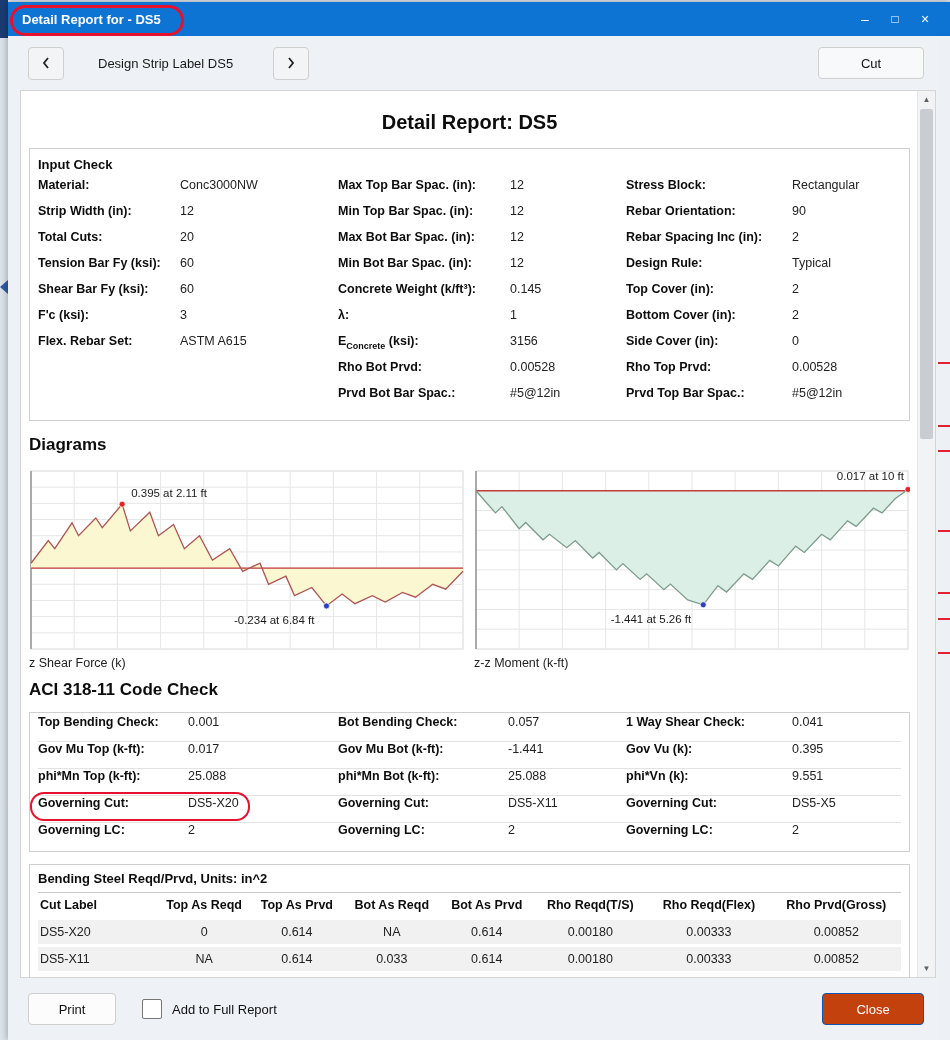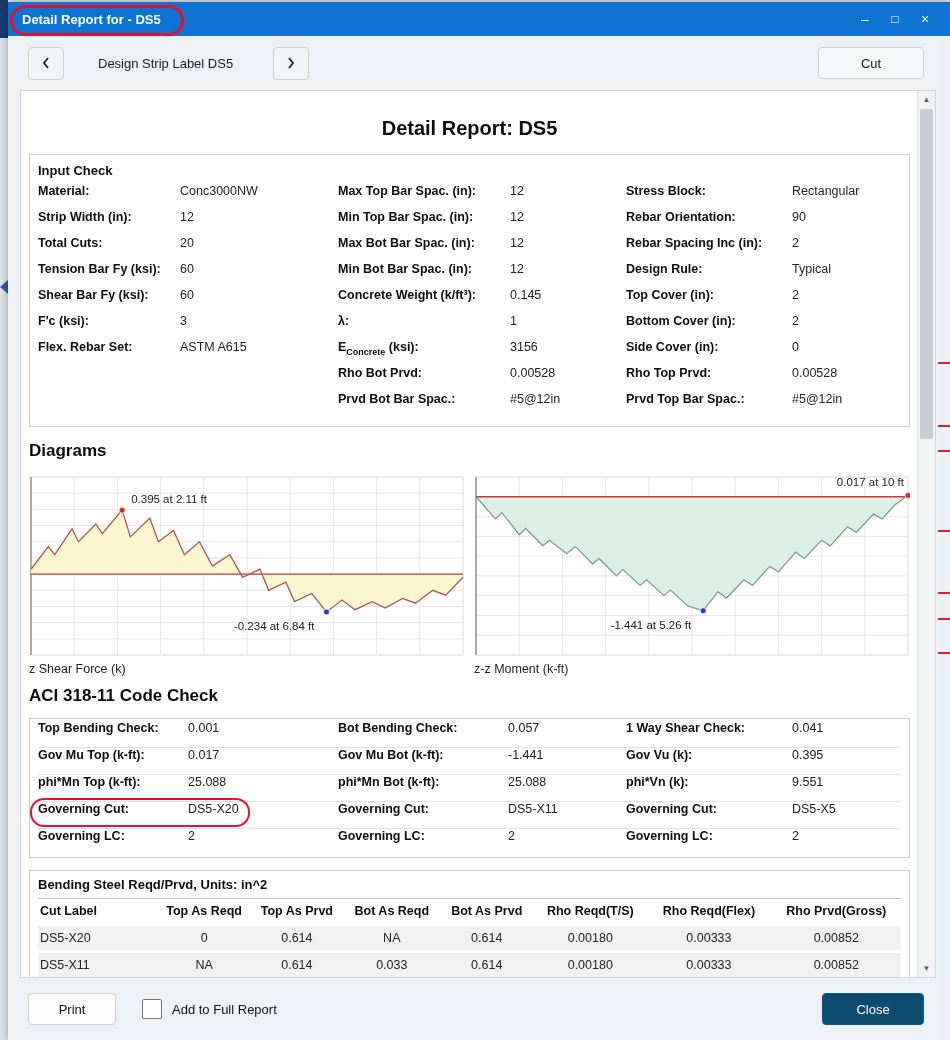--- a/index.html
+++ b/index.html
@@ -29,21 +29,21 @@
   .toolbar{height:54px;display:flex;align-items:center;padding:0 26px 0 20px}
   .nav-btn{width:36px;height:33px;background:#f3f4f5;border:1px solid #cfcfcf;border-radius:4px;
     display:flex;align-items:center;justify-content:center;padding:0}
   .strip-label{font-size:13px;color:#1a1a1a;margin-left:34px}
   .nav-btn.next{margin-left:40px}
   .cut-btn{margin-left:auto;width:106px;height:32px;background:#f8f9fa;border:1px solid #cfcfcf;
     border-radius:4px;font-size:13px;color:#111;font-family:inherit}
 
   
   .content-wrap{position:absolute;left:12px;right:14px;top:88px;bottom:62px;background:#fff;border:1px solid #d4d4d4}
-  .content{position:absolute;top:0;left:0;bottom:0;right:17px;padding:18px 8px 0 8px;overflow:hidden}
+  .content{position:absolute;top:0;left:0;bottom:0;right:17px;padding:12px 8px 0 8px;overflow:hidden}
   .scrollbar{position:absolute;top:0;right:0;bottom:0;width:17px;background:#f2f3f4;border-left:1px solid #e6e6e6}
   .sb-arrow{height:17px;display:flex;align-items:center;justify-content:center;font-size:8px;color:#606060}
   .sb-arrow.bottom{position:absolute;bottom:0;left:0;right:0}
   .sb-thumb{position:absolute;top:18px;left:2px;right:2px;height:330px;background:#c9ccd1;border-radius:2px}
 
   .report-title{font-size:20px;font-weight:bold;text-align:center;margin:8px 0 14px;color:#0d0d0d}
   .data-box{border:1px solid #cfcfcf;padding:6px 8px 8px;margin-bottom:14px}
   .box-heading{font-weight:bold;font-size:13px;color:#0d0d0d;margin:2px 0 6px}
 
   .input-cols{display:flex}
@@ -93,21 +93,21 @@
 
   
   .footer{position:absolute;left:0;right:0;bottom:0;height:62px;display:flex;align-items:center;
     padding:0 26px 0 20px;box-sizing:border-box}
   .btn{height:32px;border:1px solid #cfcfcf;border-radius:4px;background:#fcfcfc;font-size:13px;
     color:#111;font-family:inherit}
   .print-btn{width:88px}
   .checkbox{width:18px;height:18px;border:1.5px solid #767676;border-radius:2px;background:#fff;
     margin-left:26px;display:inline-block}
   .checkbox-label{font-size:13px;margin-left:10px;color:#111}
-  .close-btn{margin-left:auto;width:102px;height:32px;background:#0c4a6e;color:#fff;
+  .close-btn{margin-left:auto;width:102px;height:32px;background:#c2410c;color:#fff;
     border:1px solid #0d56ad;border-radius:4px;font-size:13px;font-family:inherit}
 </style>
 </head>
 <body>
 
 <div class="bg-left">
   <div class="dark"></div>
   <div class="marker"></div>
 </div>
 

